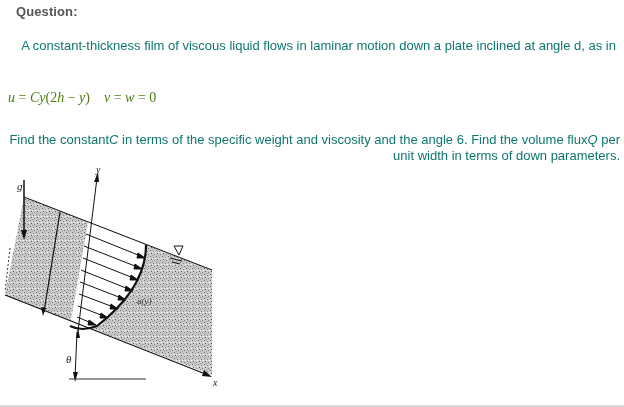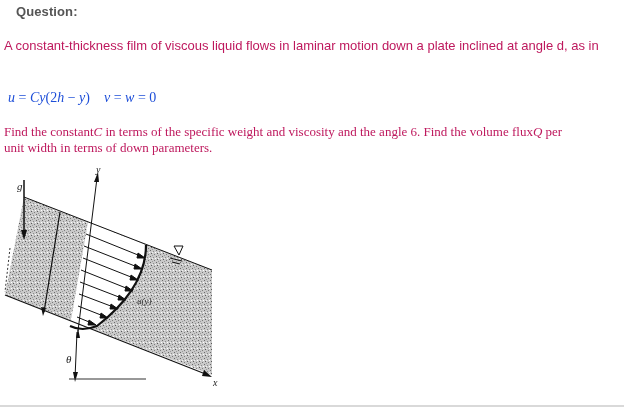--- a/index.html
+++ b/index.html
@@ -3,30 +3,30 @@
   <meta charset="utf-8">
   <style>
     * { margin: 0; padding: 0; box-sizing: border-box; }
     html, body { width: 624px; height: 407px; background: #ffffff; overflow: hidden; }
     body { position: relative; font-family: "Liberation Sans", sans-serif; color: #222222; }
     .heading {
       position: absolute; left: 16px; top: 4px;
       font-size: 13px; font-weight: bold; color: #555555; letter-spacing: 0.1px;
     }
     .para {
-      position: absolute; left: 4px; font-size: 13px; line-height: 16px; color: #be185d;
+      position: absolute; left: 4px; font-size: 13px; line-height: 16px; color: #0f766e; text-align: right;
     }
     .p1 { top: 38px; width: 612px; }
     .formula {
       position: absolute; left: 8px; top: 90px;
-      font-family: "Liberation Serif", serif; font-size: 14px; color: #1d4ed8;
+      font-family: "Liberation Serif", serif; font-size: 14px; color: #4d7c0f;
       white-space: pre;
     }
     .formula i { font-style: italic; }
-    .p2 { top: 124px; width: 616px; font-family: Liberation Serif, serif; }
+    .p2 { top: 132px; width: 616px; }
     .p2 i { font-style: italic; }
     .figure { position: absolute; left: 0; top: 160px; width: 240px; height: 230px; }
     .bottom-rule {
       position: absolute; left: 0; top: 405px; width: 624px; height: 2px; background: #d9d9d9;
     }
   </style>
 </head>
 <body>
 
 <div class="heading">Question:</div>

